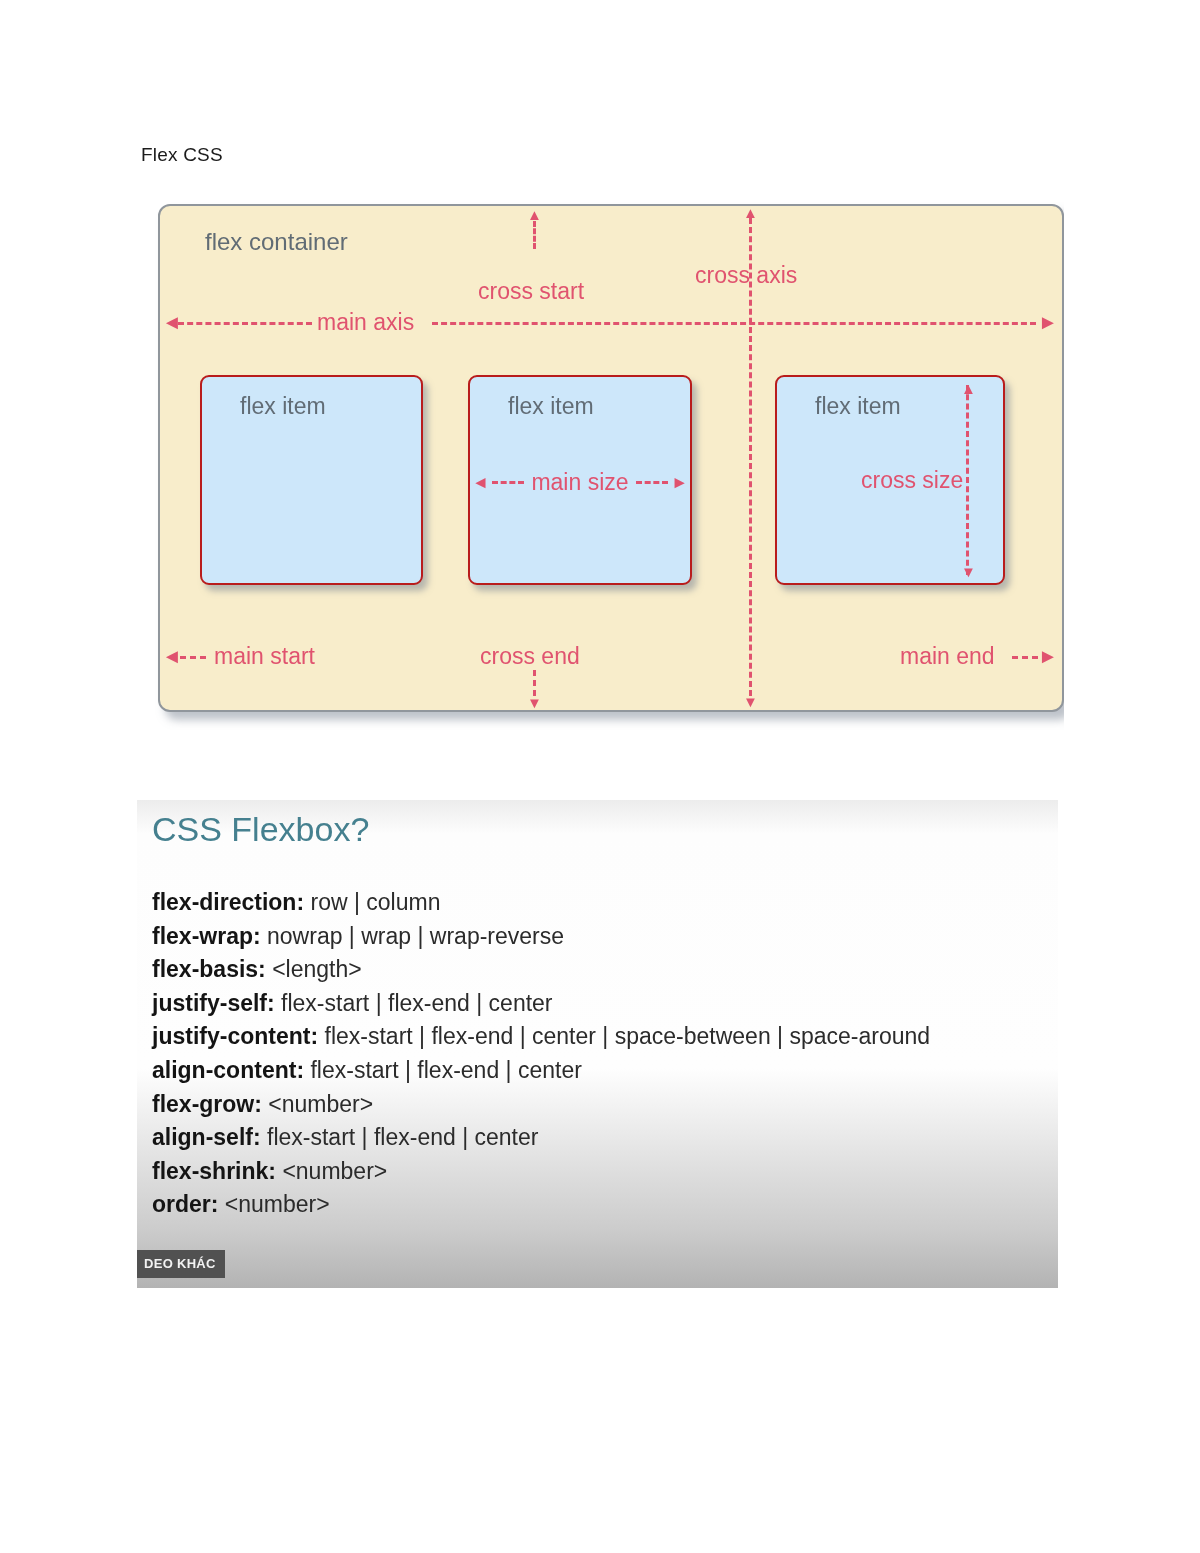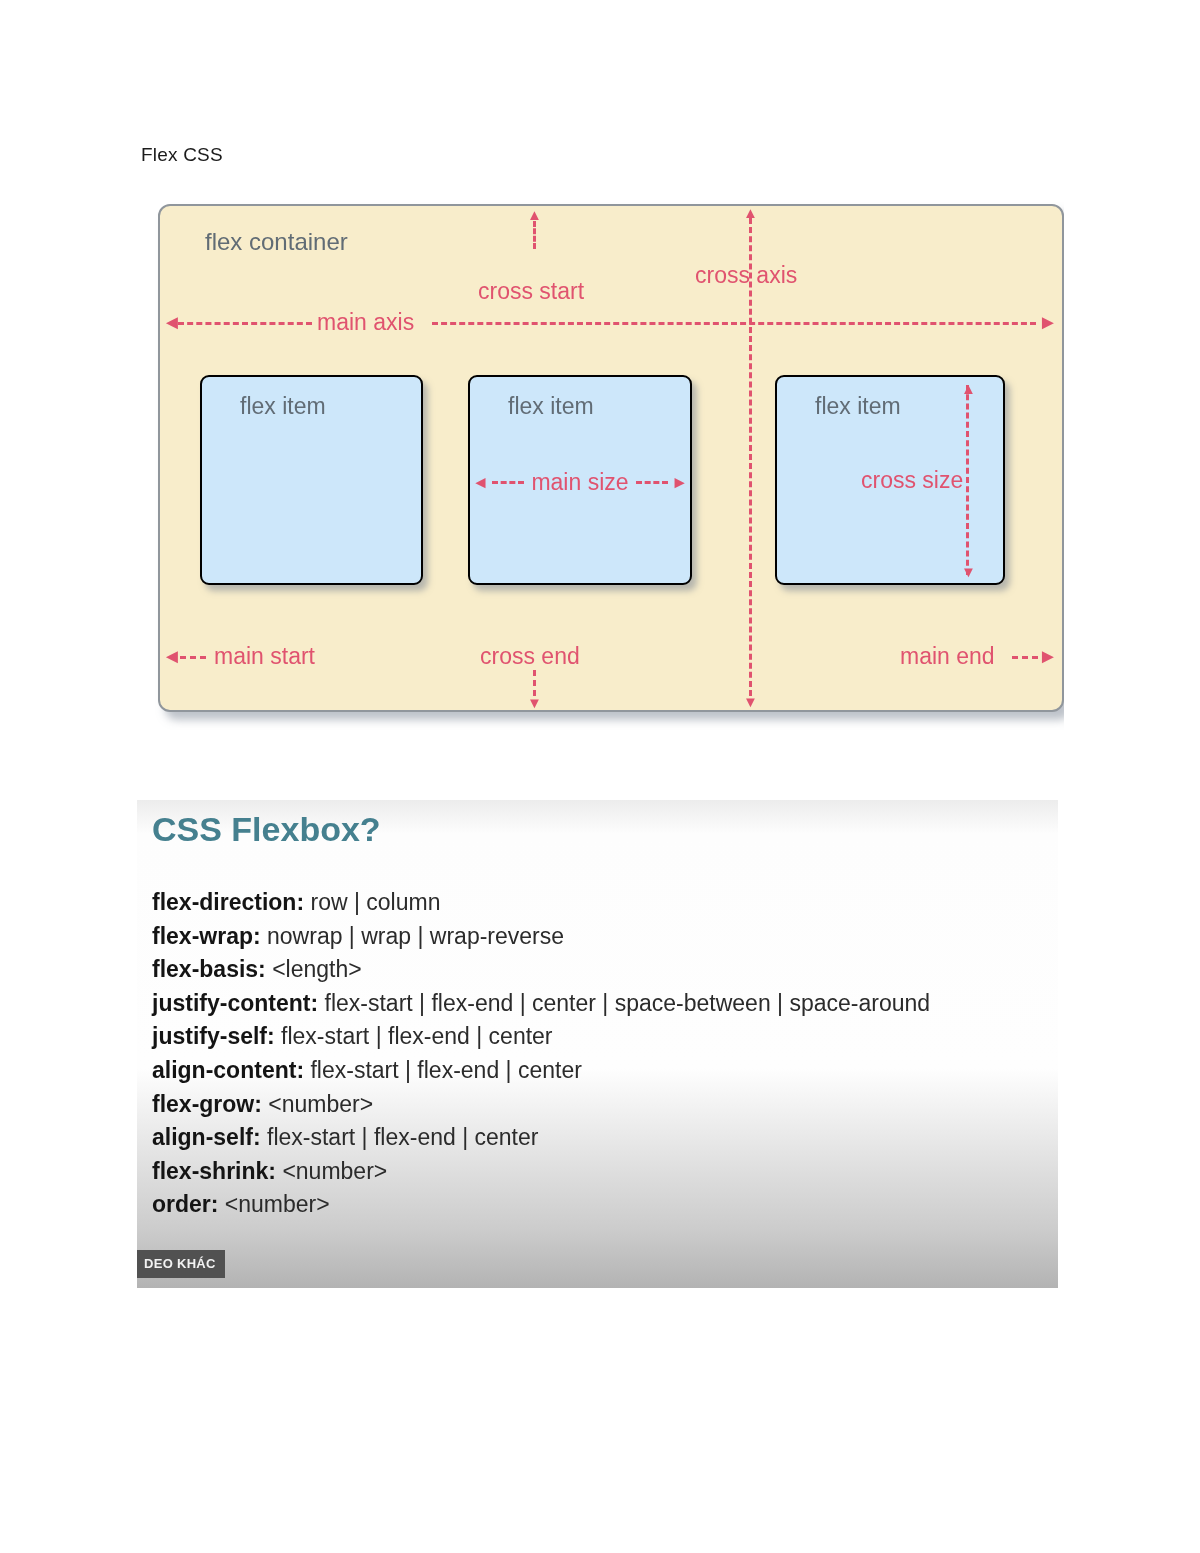--- a/index.html
+++ b/index.html
@@ -13,40 +13,40 @@
     background:#f8edcb; border:2px solid #90969c; border-radius:12px;
     box-shadow:7px 8px 8px rgba(125,135,150,.5); }
   .flex-container-label { position:absolute; left:45px; top:22px; font-size:24px; color:#616c75; }
   .dash-h { position:absolute; border-top:3px dashed #e0536f; height:0; }
   .dash-v { position:absolute; border-left:3px dashed #e0536f; width:0; }
   .arrow { position:absolute; color:#e0536f; line-height:1; }
   .axis-label { position:absolute; font-size:23px; color:#e0536f; white-space:nowrap; }
 
   
   .flex-item { position:absolute; top:169px; height:210px; background:#cde7fa;
-    border:2px solid #000000; border-radius:9px; box-shadow:5px 6px 6px rgba(120,130,145,.5); }
+    border:2px solid #b91c1c; border-radius:9px; box-shadow:5px 6px 6px rgba(120,130,145,.5); }
   .item-1 { left:40px; width:223px; }
   .item-2 { left:308px; width:224px; }
   .item-3 { left:615px; width:230px; }
   .flex-item-label { position:absolute; left:38px; top:16px; font-size:23px; color:#616c75; }
 
   .main-size-row { position:absolute; left:2px; right:2px; top:92px; display:flex; align-items:center; }
   .main-size-row .seg { flex:1; border-top:3px dashed #e0536f; height:0; margin:0 3px; }
   .main-size-row .glyph { color:#e0536f; font-size:17px; line-height:1; }
   .main-size-row .lbl { font-size:23px; color:#e0536f; padding:0 4px; white-space:nowrap; }
 
   .cross-size-line { position:absolute; right:34px; top:8px; bottom:8px; border-left:3px dashed #e0536f; width:0; }
   .cross-size-line .up   { position:absolute; left:-8px; top:-4px;    color:#e0536f; font-size:15px; line-height:1; }
   .cross-size-line .down { position:absolute; left:-8px; bottom:-4px; color:#e0536f; font-size:15px; line-height:1; }
   .cross-size-label { position:absolute; left:84px; top:90px; font-size:23px; color:#e0536f; white-space:nowrap; }
 
   
   .video-shot { position:absolute; left:137px; top:800px; width:921px; height:488px;
     background:linear-gradient(180deg,#ececec 0%,#fdfdfd 7%,#fefefe 55%,#cccccc 88%,#b3b3b3 100%); }
-  .video-heading { position:absolute; left:15px; top:10px; font-size:34px; color:#45808f;font-weight:bold; }
+  .video-heading { position:absolute; left:15px; top:10px; font-size:34px; color:#45808f; }
   .prop-list { position:absolute; left:15px; top:86px; right:10px; }
   .prop-line { height:33.6px; line-height:33.6px; font-size:23px; color:#2b2b2b; white-space:nowrap; }
   .prop-line .pname { font-weight:bold; color:#141414; }
   .overlay-badge { position:absolute; left:0; top:450px; background:rgba(72,72,72,.92); color:#f2f2f2;
     font-size:13px; font-weight:bold; padding:6px 9px 7px 7px; letter-spacing:.3px; }
 </style>
 </head>
 <body>
 
 <div class="page">
@@ -109,22 +109,22 @@
     <span class="arrow" style="left:878px; top:440px; font-size:20px;">►</span>
   </div>
 
   <div class="video-shot">
     <div class="video-heading">CSS Flexbox?</div>
 
     <div class="prop-list">
       <div class="prop-line"><span class="pname">flex-direction:</span> <span>row | column</span></div>
       <div class="prop-line"><span class="pname">flex-wrap:</span> <span>nowrap | wrap | wrap-reverse</span></div>
       <div class="prop-line"><span class="pname">flex-basis:</span> <span>&lt;length&gt;</span></div>
+      <div class="prop-line"><span class="pname">justify-self:</span> <span>flex-start | flex-end | center</span></div>
       <div class="prop-line"><span class="pname">justify-content:</span> <span>flex-start | flex-end | center | space-between | space-around</span></div>
-      <div class="prop-line"><span class="pname">justify-self:</span> <span>flex-start | flex-end | center</span></div>
       <div class="prop-line"><span class="pname">align-content:</span> <span>flex-start | flex-end | center</span></div>
       <div class="prop-line"><span class="pname">flex-grow:</span> <span>&lt;number&gt;</span></div>
       <div class="prop-line"><span class="pname">align-self:</span> <span>flex-start | flex-end | center</span></div>
       <div class="prop-line"><span class="pname">flex-shrink:</span> <span>&lt;number&gt;</span></div>
       <div class="prop-line"><span class="pname">order:</span> <span>&lt;number&gt;</span></div>
     </div>
 
     <div class="overlay-badge">DEO KHÁC</div>
   </div>
 

